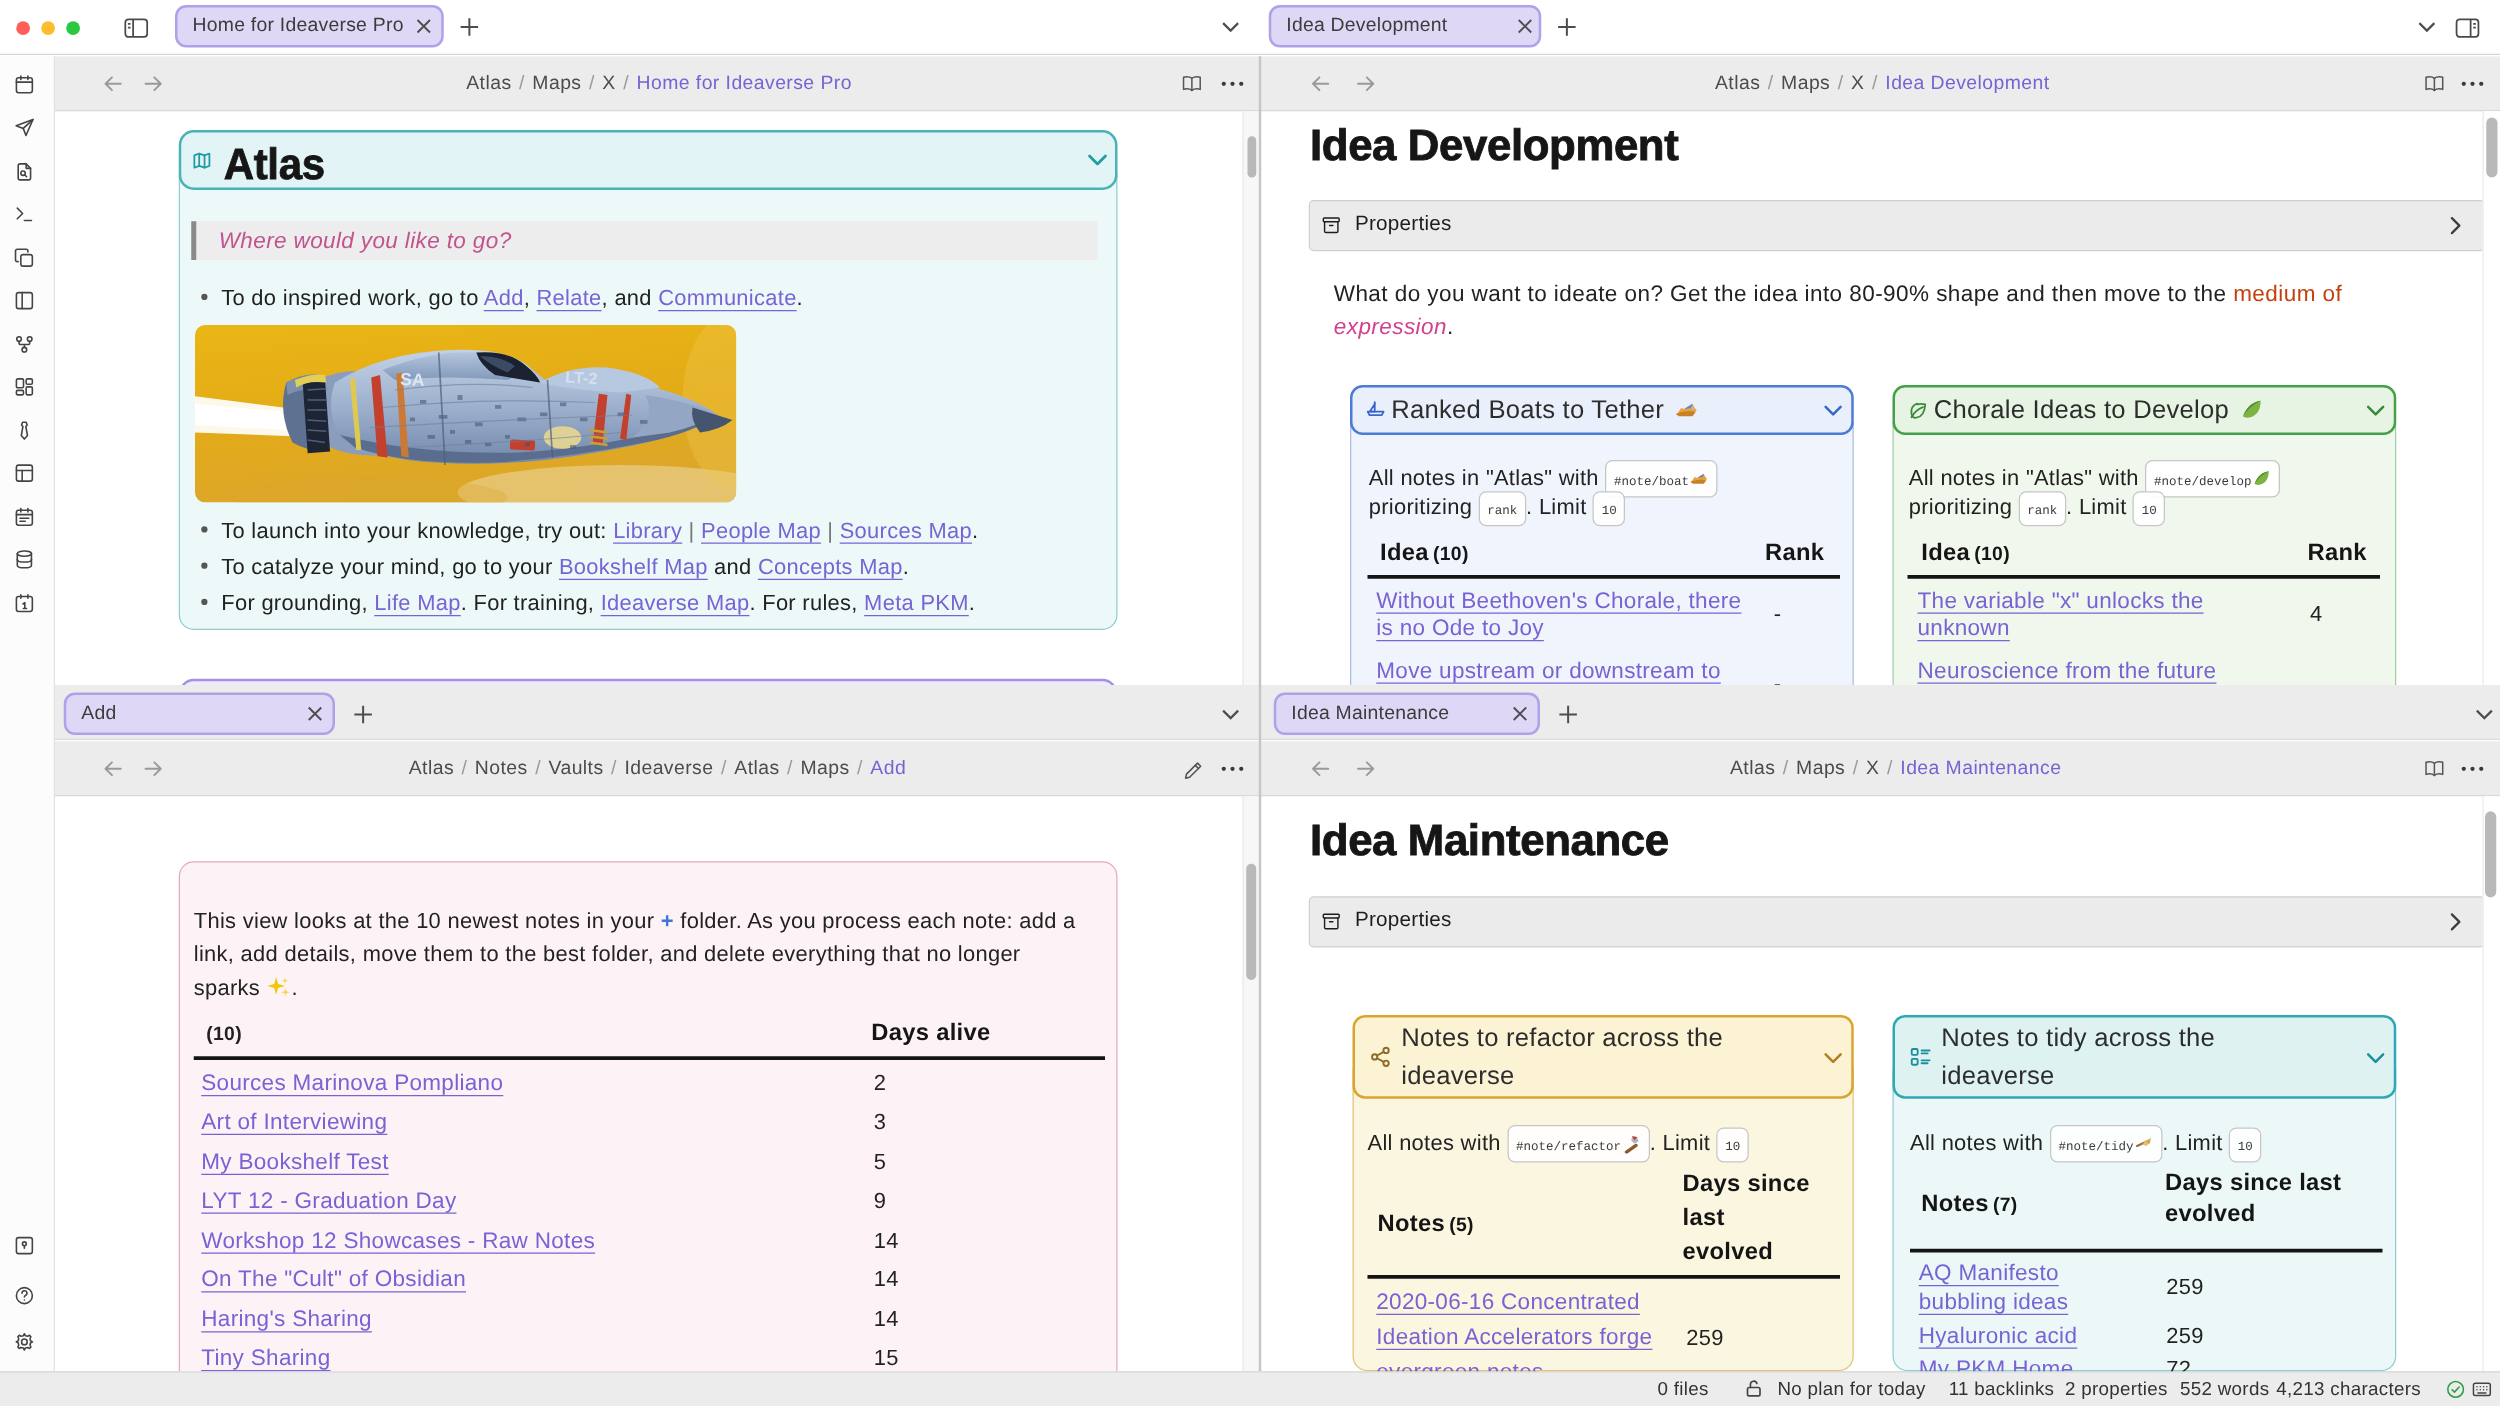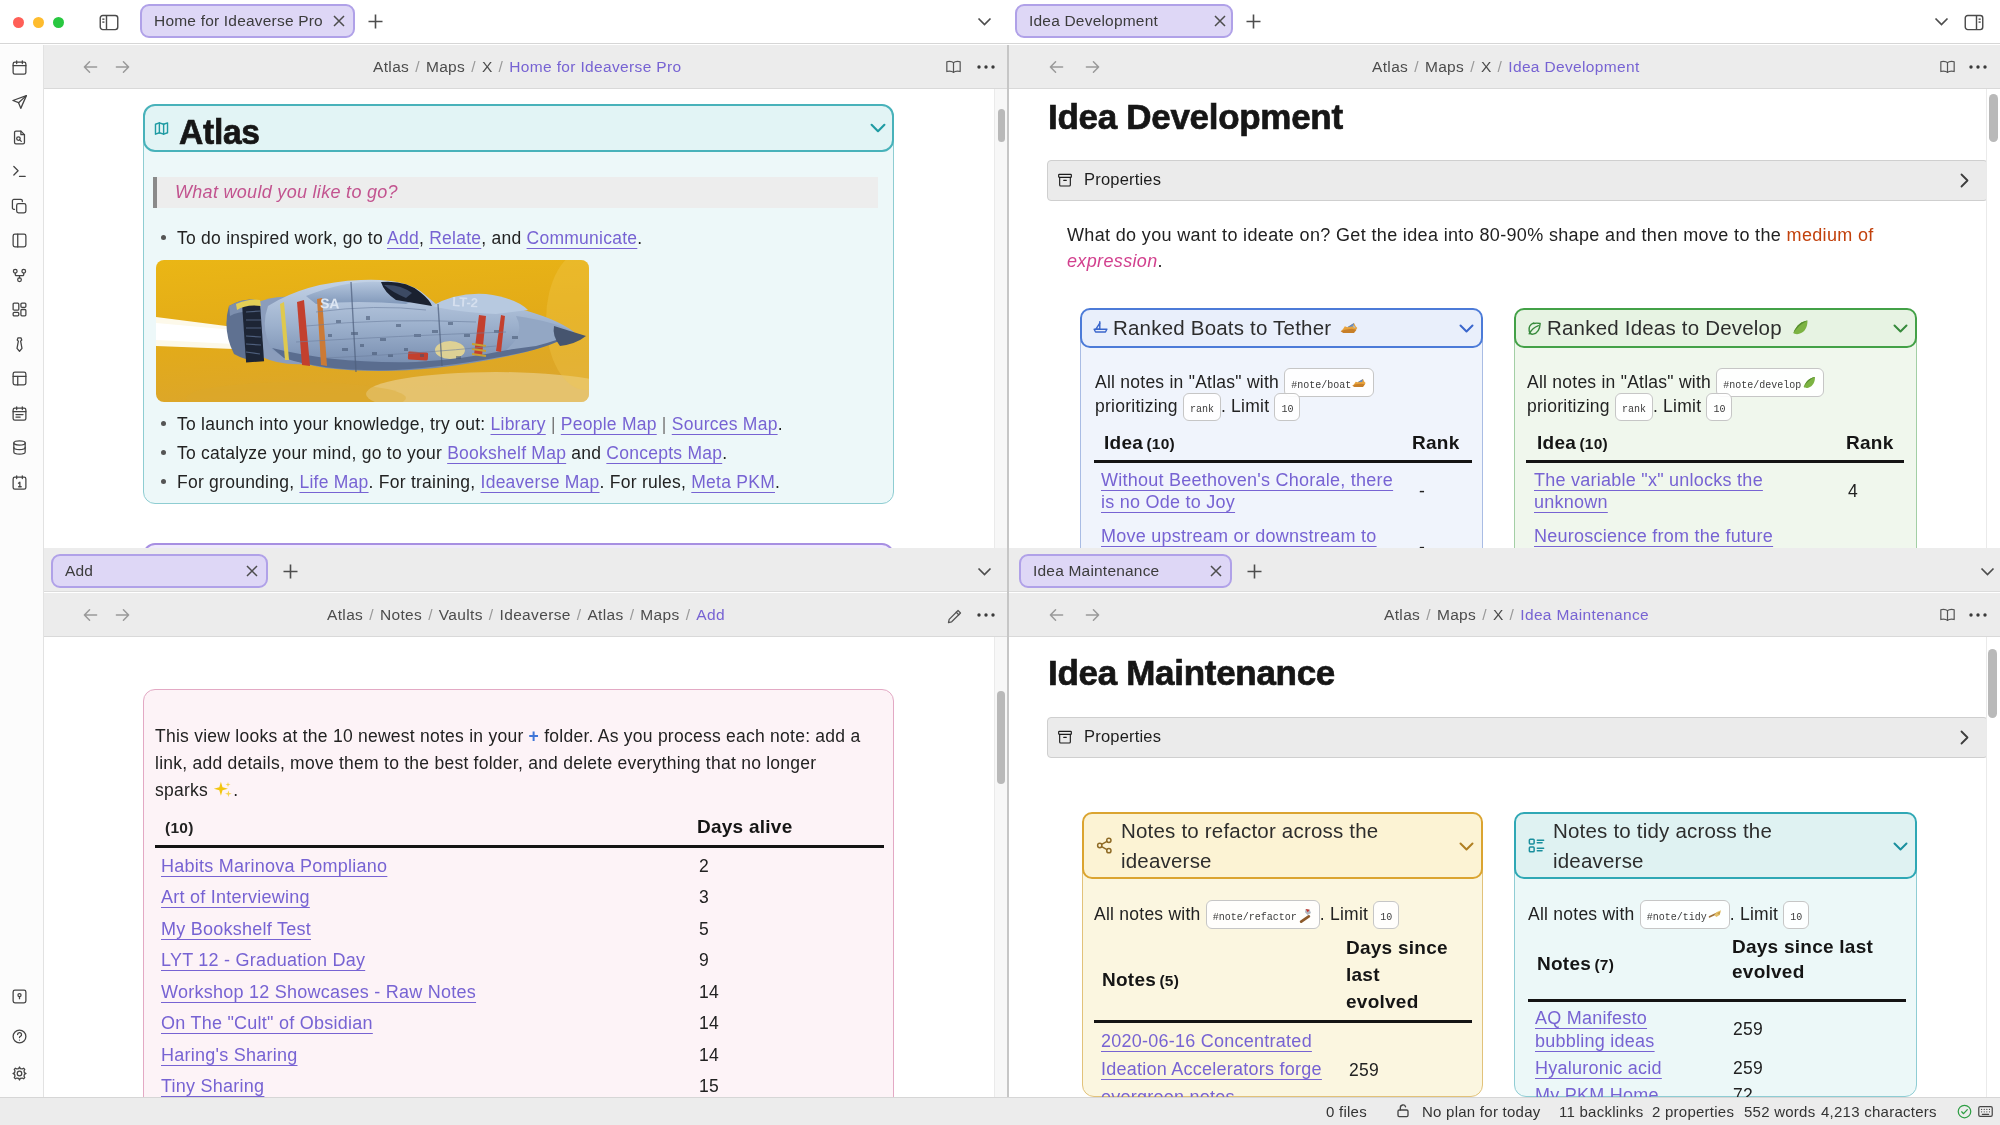--- a/index.html
+++ b/index.html
@@ -273,21 +273,21 @@
   <div class="co-head" style="left:99px;top:59px;width:751px;height:48px;background:#e2f4f5;border:2px solid #48b2ba">
     <svg style="margin-left:8px" width="17" height="17" viewBox="0 0 24 24" stroke="#1f9ba3" stroke-width="2" stroke-linecap="round" stroke-linejoin="round">
           <use href="#i-map"></use>
         </svg>
     <span class="hty" style="font-size:35px;line-height:35px;margin-left:9px;margin-top:7px;transform:scaleX(.96);transform-origin:0 50%;letter-spacing:-.3px">Atlas</span>
     <svg style="position:absolute;right:6px;top:17px" width="16" height="11" viewBox="0 0 15 10" stroke="#1f9ba3" stroke-width="2" fill="none" stroke-linecap="round" stroke-linejoin="round">
           <path d="M1.5 1.5l6 6 6-6"></path>
         </svg>
   </div>
   <div class="ab" style="left:109px;top:132px;width:725px;height:31px;background:#ededed;border-left:4px solid #8a8a8a;z-index:2"></div>
-  <div class="t" style="left:131px;top:137px;font-size:18px;font-style:italic;color:#c2538f;z-index:2;letter-spacing:.3px">What would you like to go?</div>
+  <div class="t" style="left:131px;top:137px;font-size:18px;font-style:italic;color:#c2538f;z-index:2;letter-spacing:.3px">Where would you like to go?</div>
   <div class="ab" style="left:117px;top:190px;width:5px;height:5px;border-radius:50%;background:#555;z-index:2"></div>
       <div class="t" style="left:133px;top:183px;font-size:17.5px;z-index:2">To do inspired work, go to <span class="lk">Add</span>, <span class="lk">Relate</span>, and <span class="lk">Communicate</span>.</div>
 
   <svg class="ab" style="left:112px;top:215px;border-radius:8px;z-index:2" width="433" height="142" viewBox="0 0 433 142">
     <defs>
       <linearGradient id="sky" x1="0" y1="0" x2="0.25" y2="1">
             <stop offset="0" stop-color="#eab615"></stop>
             <stop offset="0.55" stop-color="#e3ab18"></stop>
             <stop offset="1" stop-color="#dca62a"></stop>
           </linearGradient>
@@ -427,21 +427,21 @@
   <div class="t" style="left:93px;top:447px;font-size:18px;z-index:2"><span class="lk">is no Ode to Joy</span></div>
   <div class="t" style="left:411px;top:436px;font-size:17.5px;z-index:2">-</div>
   <div class="t" style="left:93px;top:481px;font-size:18px;z-index:2"><span class="lk">Move upstream or downstream to</span></div>
   <div class="t" style="left:411px;top:492px;font-size:17.5px;z-index:2">-</div>
 
   <div class="co-body" style="left:506px;top:283px;width:403px;height:280px;background:#f0f7ed;border:1px solid #a3cfa5"></div>
   <div class="co-head" style="left:506px;top:263px;width:403px;height:40px;background:#e7f3e3;border:2px solid #43a147;border-radius:10px">
     <svg style="margin-left:10px" width="17" height="17" viewBox="0 0 24 24" stroke="#378a3c" stroke-width="2" stroke-linecap="round" stroke-linejoin="round">
           <use href="#i-leaf"></use>
         </svg>
-    <span style="font-size:20.5px;color:#2d2d2d;margin-left:4px;letter-spacing:.2px">Ranked Ideas to Develop</span>
+    <span style="font-size:20.5px;color:#2d2d2d;margin-left:4px;letter-spacing:.2px">Chorale Ideas to Develop</span>
     <svg class="isvg" style="margin-left:8px" width="20" height="20" viewBox="0 0 24 24">
           <path d="M4 18C8 8 14 4 21 3c0 8-3 14-10 16-3 1-6 0-7-1z" fill="#7cb342"></path>
           <path d="M4 18C8 8 14 4 21 3 13 7 8 12 4 18z" fill="#558b2f"></path>
         </svg>
     <svg style="position:absolute;right:7px;top:14px" width="15" height="10" viewBox="0 0 15 10" stroke="#378a3c" stroke-width="2" fill="none" stroke-linecap="round" stroke-linejoin="round">
           <path d="M1.5 1.5l6 6 6-6"></path>
         </svg>
   </div>
   <div class="t" style="left:519px;top:323px;font-size:17.5px;z-index:2">All notes in "Atlas" with <span class="chip">#note/develop<svg class="isvg" width="16" height="16" viewBox="0 0 24 24">
             <path d="M4 18C8 8 14 4 21 3c0 8-3 14-10 16-3 1-6 0-7-1z" fill="#7cb342"></path>
@@ -493,21 +493,21 @@
   <div class="t" style="left:111px;top:178px;font-size:17.5px;z-index:2">This view looks at the 10 newest notes in your <span style="color:#3f76d8;font-weight:bold">+</span> folder. As you process each note: add a</div>
   <div class="t" style="left:111px;top:205px;font-size:17.5px;z-index:2">link, add details, move them to the best folder, and delete everything that no longer</div>
   <div class="t" style="left:111px;top:232px;font-size:17.5px;z-index:2">sparks <svg class="isvg" style="vertical-align:-4px" width="20" height="20" viewBox="0 0 24 24">
           <path d="M9.5 2l1.9 6.6L18 10.5l-6.6 1.9L9.5 19l-1.9-6.6L1 10.5l6.6-1.9z" fill="#f2c50f"></path>
           <path d="M18.5 12.5l.9 3.1 3.1.9-3.1.9-.9 3.1-.9-3.1-3.1-.9 3.1-.9z" fill="#f6d44a"></path>
           <path d="M18 2.5l.7 2.3 2.3.7-2.3.7-.7 2.3-.7-2.3-2.3-.7 2.3-.7z" fill="#f6d44a"></path>
         </svg>.</div>
   <div class="t" style="left:121px;top:271px;font-size:15.5px;font-weight:bold;color:#222;z-index:2">(10)</div>
   <div class="t" style="left:653px;top:268px;font-size:19px;font-weight:bold;color:#151515;z-index:2">Days alive</div>
   <div class="ab" style="left:111px;top:297px;width:729px;height:2.5px;background:#141414;z-index:2"></div>
-  <div class="t" style="left:117px;top:308px;font-size:18px;z-index:2"><span class="lk">Habits Marinova Pompliano</span></div>
+  <div class="t" style="left:117px;top:308px;font-size:18px;z-index:2"><span class="lk">Sources Marinova Pompliano</span></div>
       <div class="t" style="left:655px;top:308px;font-size:17.5px;z-index:2">2</div>
   <div class="t" style="left:117px;top:339px;font-size:18px;z-index:2"><span class="lk">Art of Interviewing</span></div>
       <div class="t" style="left:655px;top:339px;font-size:17.5px;z-index:2">3</div>
   <div class="t" style="left:117px;top:371px;font-size:18px;z-index:2"><span class="lk">My Bookshelf Test</span></div>
       <div class="t" style="left:655px;top:371px;font-size:17.5px;z-index:2">5</div>
   <div class="t" style="left:117px;top:402px;font-size:18px;z-index:2"><span class="lk">LYT 12 - Graduation Day</span></div>
       <div class="t" style="left:655px;top:402px;font-size:17.5px;z-index:2">9</div>
   <div class="t" style="left:117px;top:434px;font-size:18px;z-index:2"><span class="lk">Workshop 12 Showcases - Raw Notes</span></div>
       <div class="t" style="left:655px;top:434px;font-size:17.5px;z-index:2">14</div>
   <div class="t" style="left:117px;top:465px;font-size:18px;z-index:2"><span class="lk">On The "Cult" of Obsidian</span></div>

